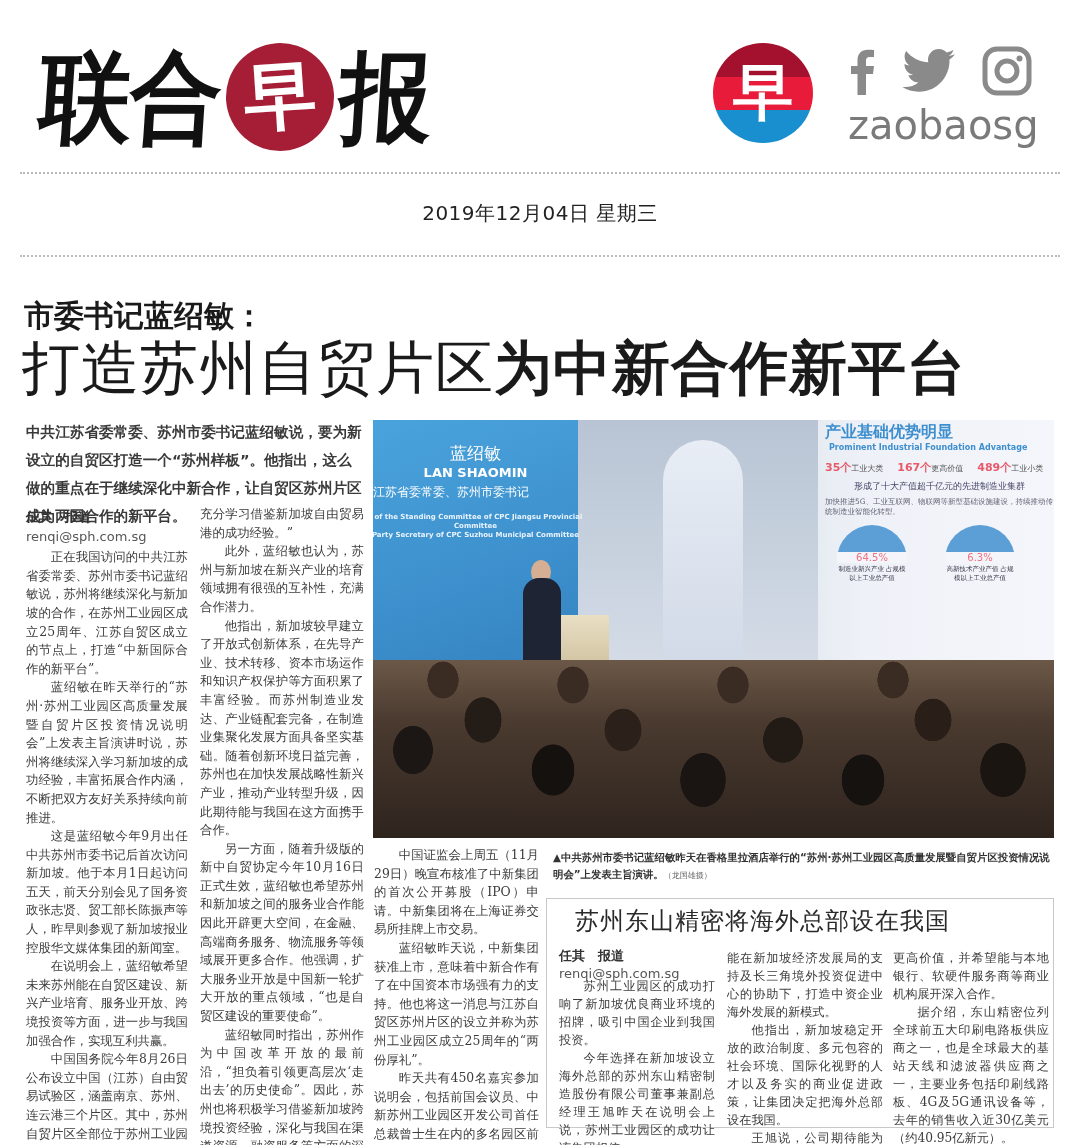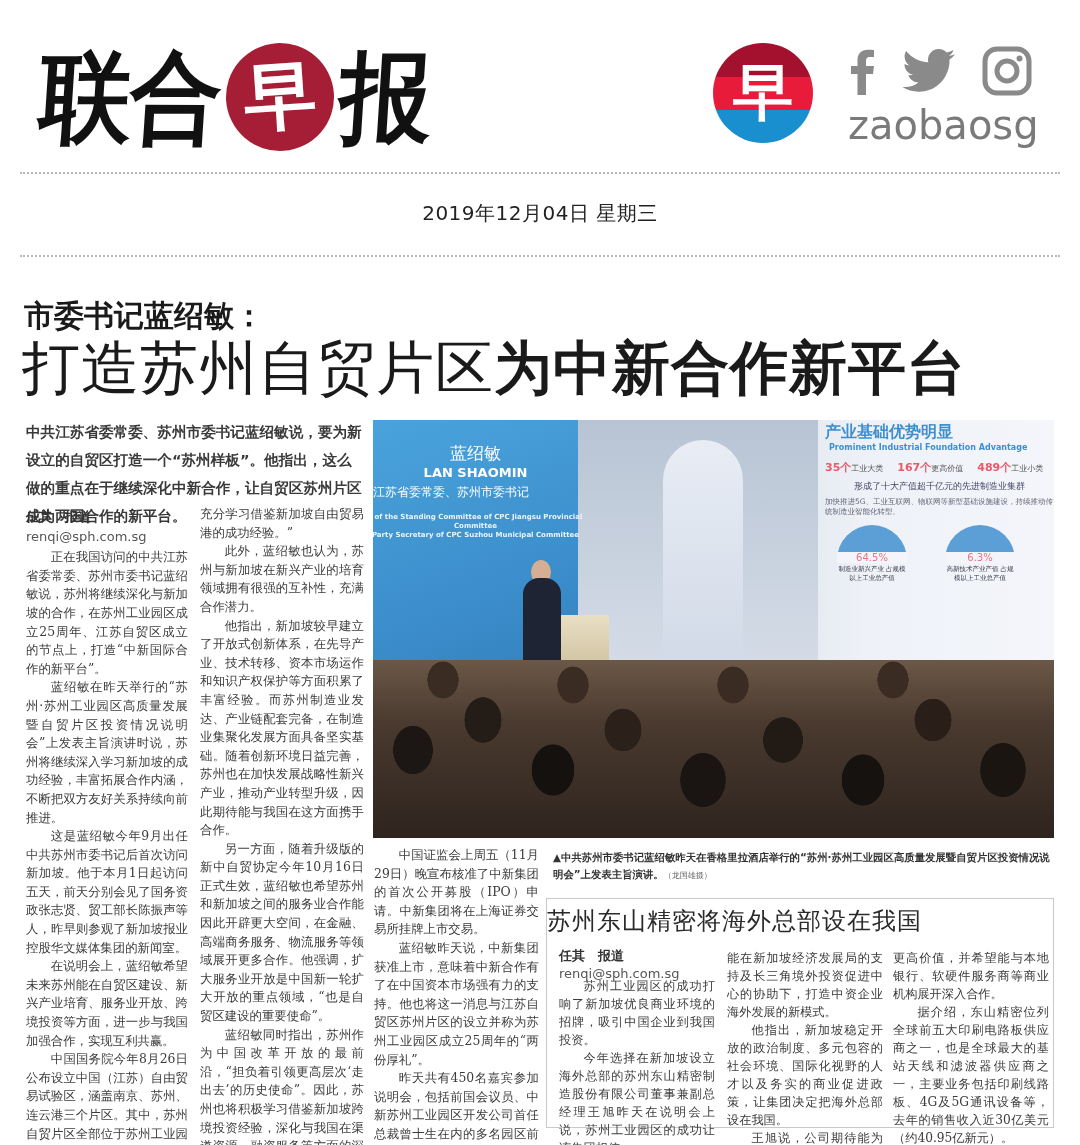--- a/index.html
+++ b/index.html
@@ -83,21 +83,21 @@
       radial-gradient(ellipse 22px 26px at 360px 25px, #3a2c22 70%, transparent 72%),
       radial-gradient(ellipse 22px 26px at 520px 20px, #3a2c22 70%, transparent 72%),
       linear-gradient(180deg, #6b5847 0%, #4a3a2f 35%, #2e241e 100%);
   }
 
   .caption { position: absolute; left: 553px; top: 849px; width: 505px; font-family: "DejaVu Sans", sans-serif; font-weight: 700; font-size: 10.4px; line-height: 17px; color: #333; }
   .caption .credit { font-weight: 400; font-size: 8px; color: #666; }
 
   
   .sidebox { position: absolute; left: 546px; top: 898px; width: 508px; height: 230px; border: 1.5px solid #c9c9c9; }
-  .sidebox-title { position: absolute; left: 0; top: 6px; font-family: "DejaVu Sans", sans-serif; font-weight: 300; font-size: 24px; color: #2a2a2a; letter-spacing: 1px; }
+  .sidebox-title { position: absolute; left: 28px; top: 6px; font-family: "DejaVu Sans", sans-serif; font-weight: 300; font-size: 24px; color: #2a2a2a; letter-spacing: 1px; }
   .sb-byline { position: absolute; left: 12px; top: 48px; }
   .sbcol { position: absolute; font-size: 12.2px; line-height: 18px; color: #3b3b3b; text-align: justify; }
   .sbcol p { text-indent: 2em; }
   .sbcol p.cont { text-indent: 0; }
   .sbcol1 { left: 12px; top: 78px; width: 156px; }
   .sbcol2 { left: 180px; top: 50px; width: 156px; }
   .sbcol3 { left: 346px; top: 50px; width: 156px; }
 </style>
 </head>
 <body>

